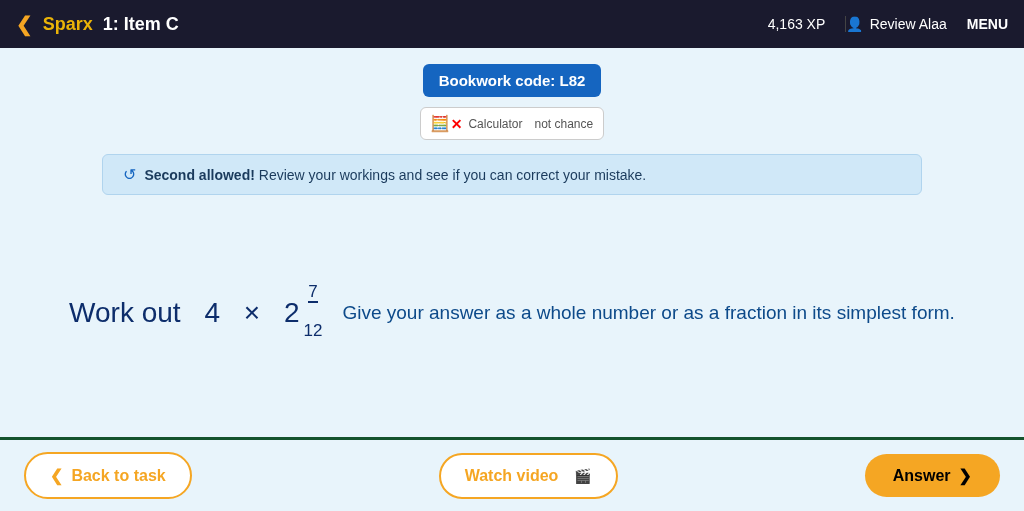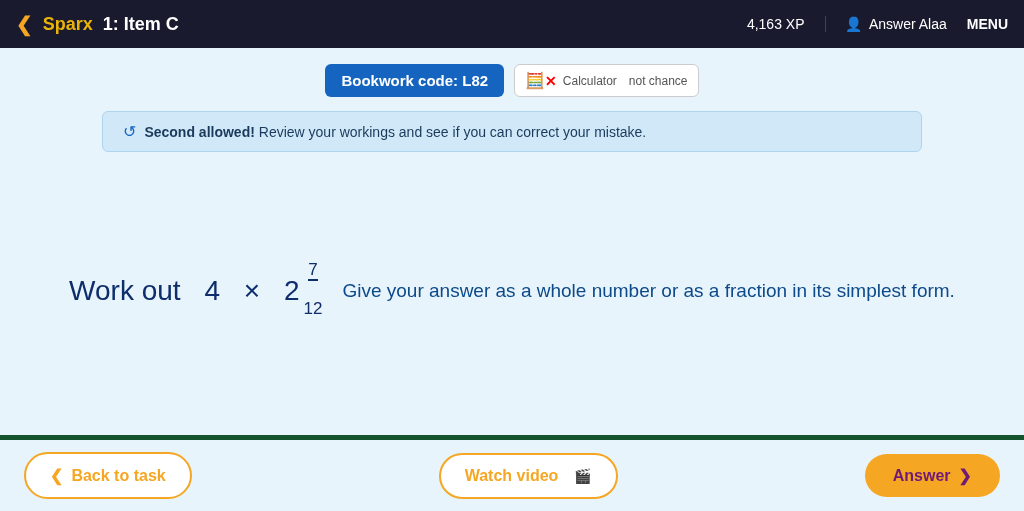--- a/index.html
+++ b/index.html
@@ -35,21 +35,20 @@
       font-weight: bold;
       color: white;
       flex: 1;
     }
     .header-title span.sparx {
       color: #eab308;
     }
     .header-xp {
       font-size: 14px;
       color: white;
-      margin-right: 20px;
       padding-right: 20px;
       border-right: 1px solid #444;
     }
     .header-user {
       font-size: 14px;
       color: white;
       margin-right: 20px;
       display: flex;
       align-items: center;
       gap: 6px;
@@ -71,20 +70,21 @@
       padding: 16px 24px 16px;
       position: relative;
     }
 
     
     .bookwork-bar {
       display: flex;
       align-items: center;
       gap: 10px;
       margin-bottom: 14px;
+      flex-direction: column;
     }
     .bookwork-code {
       background: #1565c0;
       color: white;
       font-weight: bold;
       font-size: 15px;
       padding: 8px 16px;
       border-radius: 6px;
     }
     .calculator-badge {
@@ -180,21 +180,21 @@
     }
 
     
     .bottom-bar {
       background: #e8f4fb;
       display: flex;
       align-items: center;
       justify-content: space-between;
       padding: 12px 24px;
       flex-shrink: 0;
-      border-top: 5px solid #14532d;
+      border-top: 3px solid #14532d;
     }
 
     .btn-back {
       background: white;
       border: 2.5px solid #f5a623;
       color: #f5a623;
       font-size: 16px;
       font-weight: bold;
       padding: 12px 24px;
       border-radius: 30px;
@@ -212,21 +212,21 @@
       padding: 12px 24px;
       border-radius: 30px;
       cursor: pointer;
       display: flex;
       align-items: center;
       gap: 16px;
     }
     .btn-answer {
       background: #f5a623;
       border: none;
-      color: #701a75;
+      color: #000000;
       font-size: 16px;
       font-weight: bold;
       padding: 12px 28px;
       border-radius: 30px;
       cursor: pointer;
       display: flex;
       align-items: center;
       gap: 8px;
     }
     .chevron-left::before { content: '❮'; }
@@ -238,21 +238,21 @@
 
 <div class="header">
   <span class="header-back-icon">❮</span>
   <span class="header-title">
     <span class="sparx">Sparx</span>
     &nbsp;<span>1: Item C</span>
   </span>
   <span class="header-xp">4,163 XP</span>
   <span class="header-user">
     <span>👤</span>
-    <span>Answer Alaa</span>
+    <span>Review Alaa</span>
   </span>
   <span class="header-menu">MENU</span>
 </div>
 
 <div class="main">
 
   <div class="bookwork-bar">
     <div class="bookwork-code">Bookwork code: L82</div>
     <div class="calculator-badge">
       <span class="calc-icon">🧮<span class="calc-x">✕</span></span>

